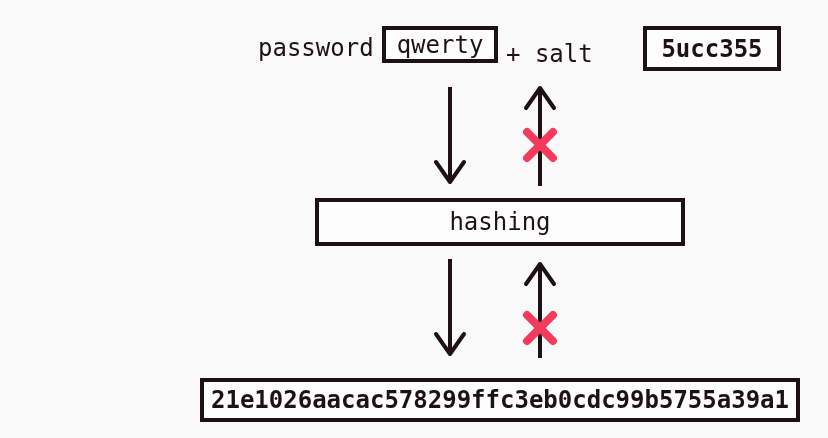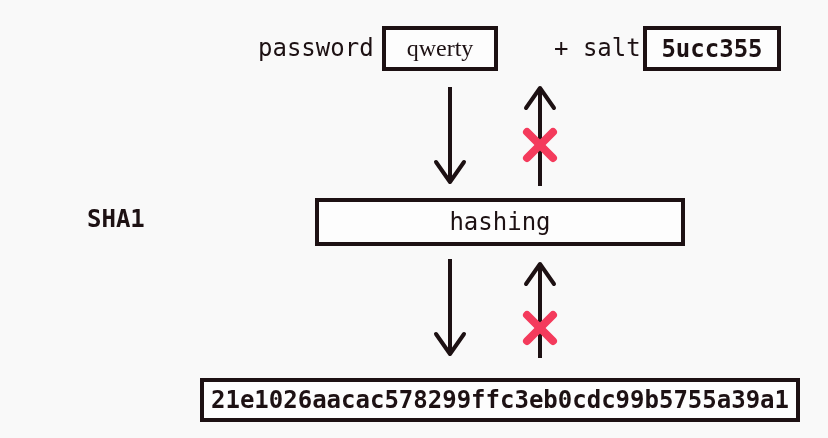--- a/index.html
+++ b/index.html
@@ -35,45 +35,44 @@
   }
   svg.arrow{display:block;overflow:visible;}
 </style>
 </head>
 <body>
 
 <div class="canvas">
 
   <div class="abs label" style="left:258px;top:26px;">password</div>
 
-  <div class="abs valbox" style="left:382px;top:26px;width:116px;height:45px;font-family:Liberation Serif, serif;">
+  <div class="abs valbox" style="left:382px;top:26px;width:116px;height:37px;">
     <span>qwerty</span>
   </div>
 
-  <div class="abs label" style="left:506px;top:26px;margin-left:48px;">+ salt</div>
+  <div class="abs label" style="left:506px;top:32px;">+ salt</div>
 
   <div class="abs valbox bold" style="left:620px;top:26px;width:138px;height:45px;margin-left:23px;">
     <span>5ucc355</span>
   </div>
 
   <svg class="abs arrow" style="left:430px;top:84px;" width="40" height="104" viewBox="0 0 40 104">
     <line x1="20" y1="3" x2="20" y2="96" stroke="var(--ink)" stroke-width="4"></line>
     <path d="M6 78 L20 98 L34 78" fill="none" stroke="var(--ink)" stroke-width="4" stroke-linecap="round" stroke-linejoin="round"></path>
   </svg>
 
   <svg class="abs arrow" style="left:520px;top:82px;" width="40" height="106" viewBox="0 0 40 106">
     <line x1="20" y1="104" x2="20" y2="8" stroke="var(--ink)" stroke-width="4"></line>
     <path d="M6 26 L20 6 L34 26" fill="none" stroke="var(--ink)" stroke-width="4" stroke-linecap="round" stroke-linejoin="round"></path>
     <g>
       <line x1="7" y1="50" x2="33" y2="76" stroke="var(--blocked-x)" stroke-width="8" stroke-linecap="round"></line>
       <line x1="33" y1="50" x2="7" y2="76" stroke="var(--blocked-x)" stroke-width="8" stroke-linecap="round"></line>
     </g>
   </svg>
 
-  <div class="abs label bold" style="left:87px;top:197px;">SHA1</div>
 
   <div class="abs valbox" style="left:315px;top:198px;width:370px;height:48px;">
     <span>hashing</span>
   </div>
 
   <svg class="abs arrow" style="left:430px;top:256px;" width="40" height="104" viewBox="0 0 40 104">
     <line x1="20" y1="3" x2="20" y2="96" stroke="var(--ink)" stroke-width="4"></line>
     <path d="M6 78 L20 98 L34 78" fill="none" stroke="var(--ink)" stroke-width="4" stroke-linecap="round" stroke-linejoin="round"></path>
   </svg>
 

